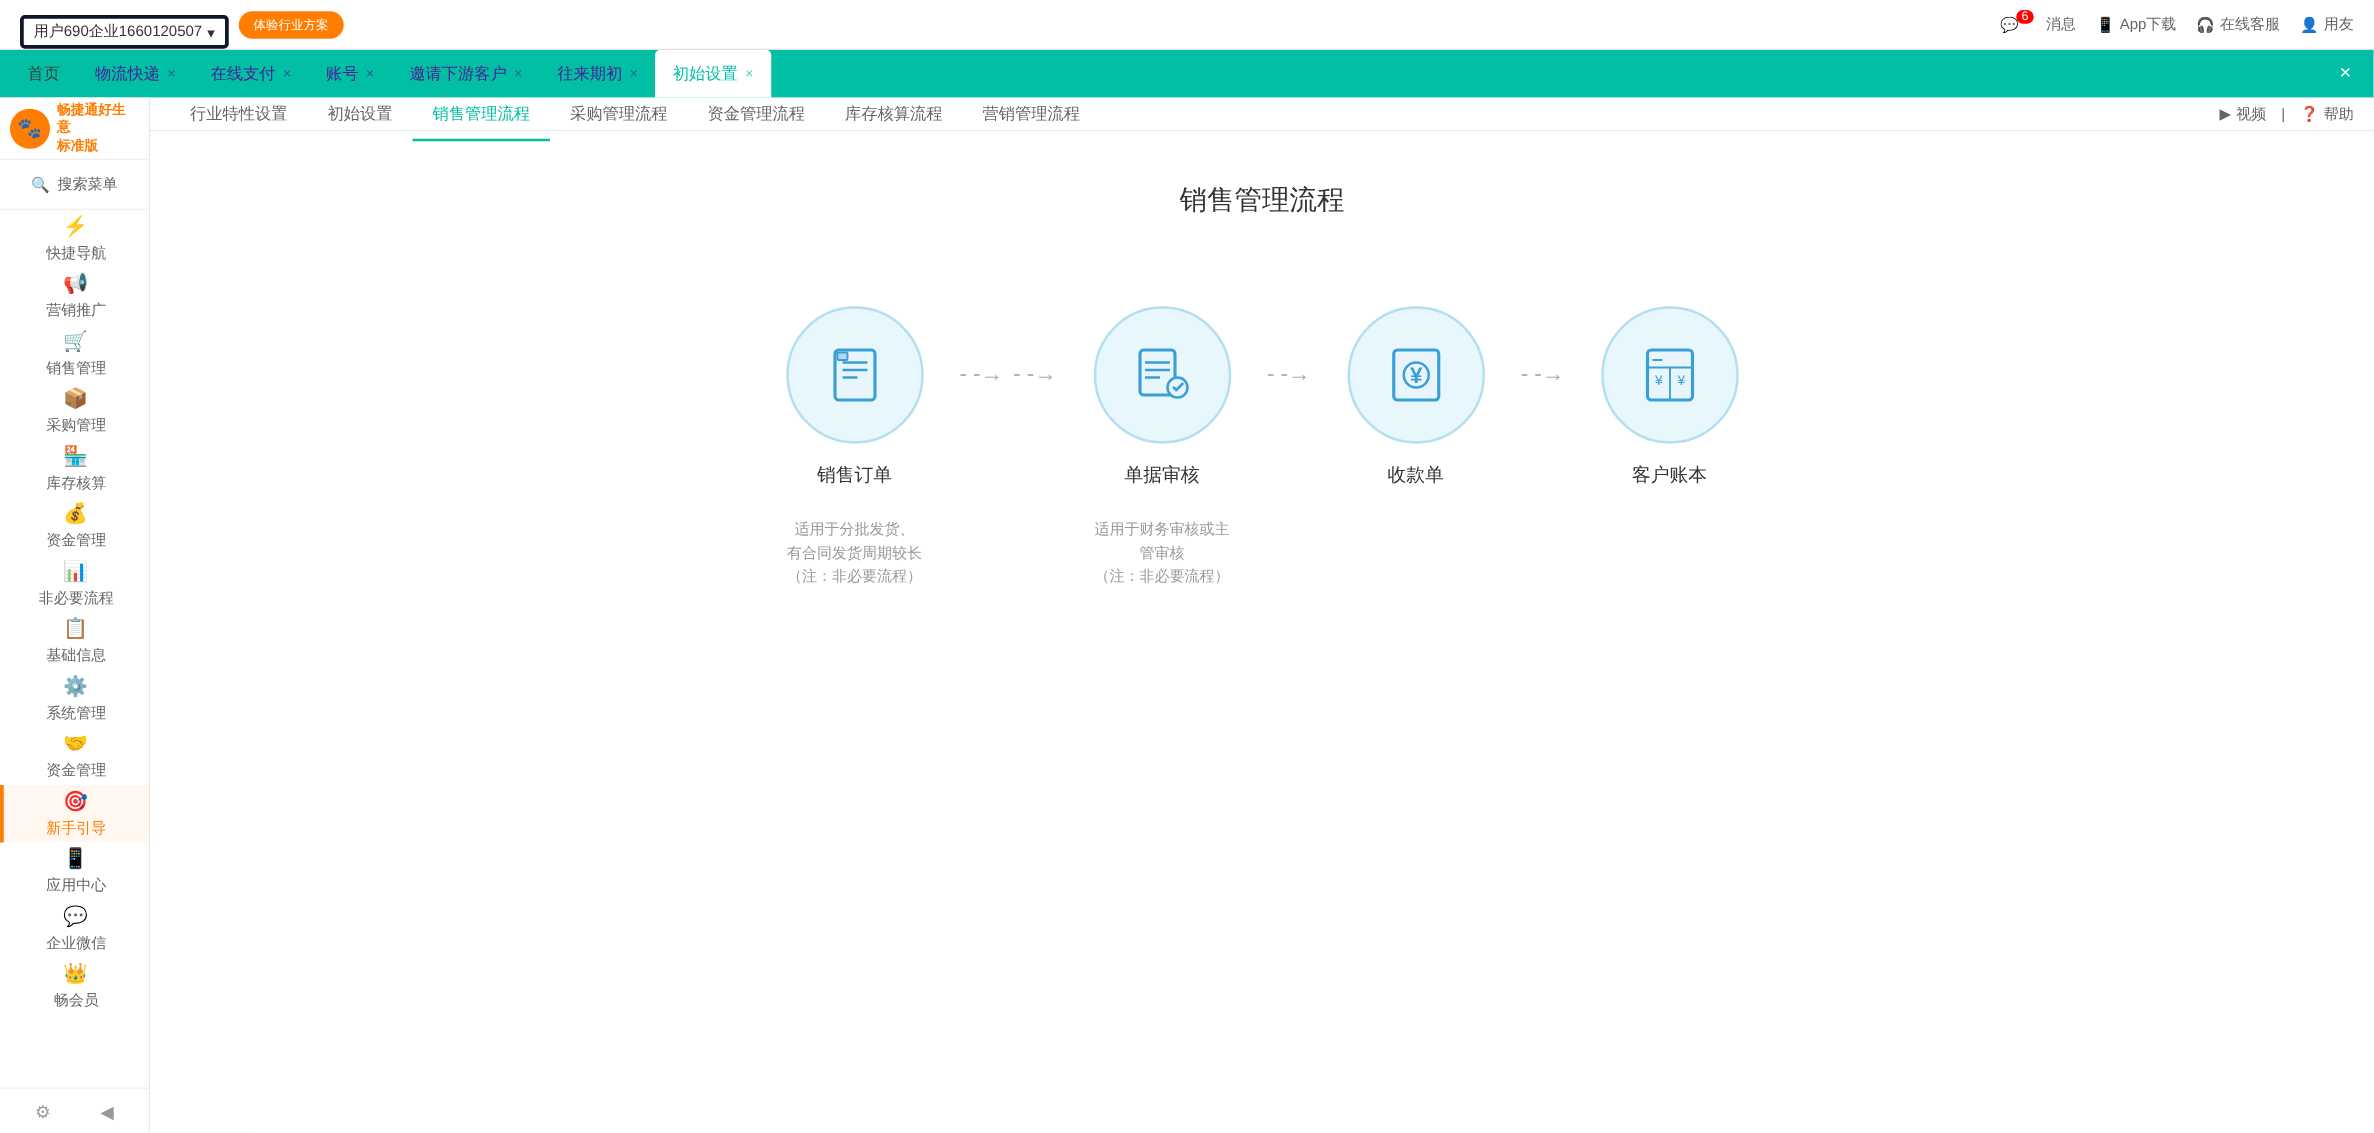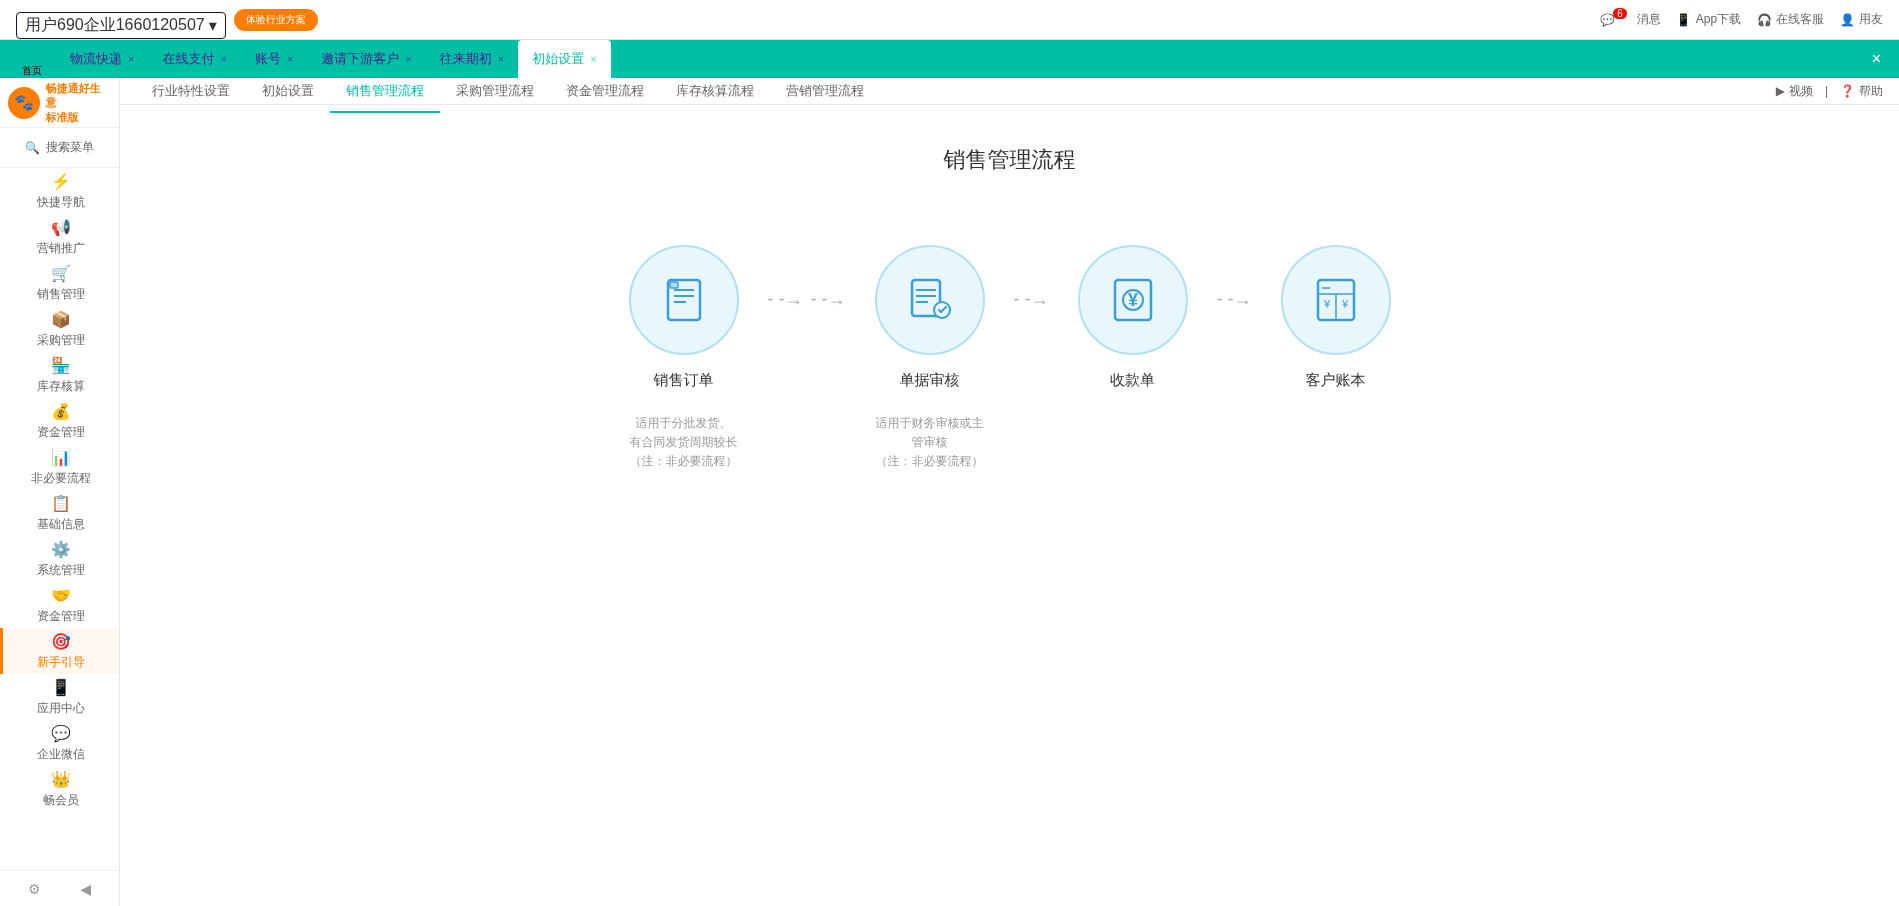--- a/index.html
+++ b/index.html
@@ -7,22 +7,22 @@
 
     
     .top-bar {
       display: flex; align-items: center; height: 40px;
       background: #fff; border-bottom: 1px solid #e0e0e0;
       padding: 0 16px; justify-content: space-between;
     }
     .top-bar-left { display: flex; align-items: center; gap: 8px; }
     .user-selector {
       display: flex; align-items: center; gap: 4px;
-      border: 1px solid #0f172a; border-radius: 4px; padding: 2px 8px;
-      font-size: 16px; cursor: pointer; background: #fff; margin-top: 12px;
+      border: 3px solid #0f172a; border-radius: 4px; padding: 2px 8px;
+      font-size: 12px; cursor: pointer; background: #fff; margin-top: 12px;
     }
     .trial-btn {
       background: #ff7d00; color: #fff; border: none; border-radius: 12px;
       padding: 4px 12px; font-size: 10px; cursor: pointer;
     }
     .top-bar-right { display: flex; align-items: center; gap: 16px; font-size: 12px; color: #666; }
     .top-bar-right .item { display: flex; align-items: center; gap: 4px; cursor: pointer; }
     .badge {
       background: #f00; color: #fff; border-radius: 10px;
       font-size: 10px; padding: 0 4px; position: relative; top: -6px; left: -6px;
@@ -32,21 +32,21 @@
     .nav-tabs {
       display: flex; align-items: center; background: #00bfa5; height: 38px;
       padding: 0 8px; gap: 0;
     }
     .nav-tab {
       color: #4c1d95; padding: 0 14px; height: 38px; display: flex; align-items: center;
       cursor: pointer; font-size: 13px; position: relative; white-space: nowrap;
     }
     .nav-tab.active { background: #fff; color: #00bfa5; border-radius: 4px 4px 0 0; }
     .nav-tab .close-x { margin-left: 6px; font-size: 11px; opacity: 0.7; }
-    .nav-tab-home { color: #000000; font-size: 10px; align-items: flex-end; }
+    .nav-tab-home { color: #404040; font-size: 13px; }
     .nav-close-btn {
       margin-left: auto; color: #fff; cursor: pointer; padding: 0 10px; font-size: 16px;
     }
 
     
     .layout { display: flex; height: calc(100vh - 78px); }
 
     
     .sidebar {
       width: 120px; background: #fff; border-right: 1px solid #e8e8e8;

